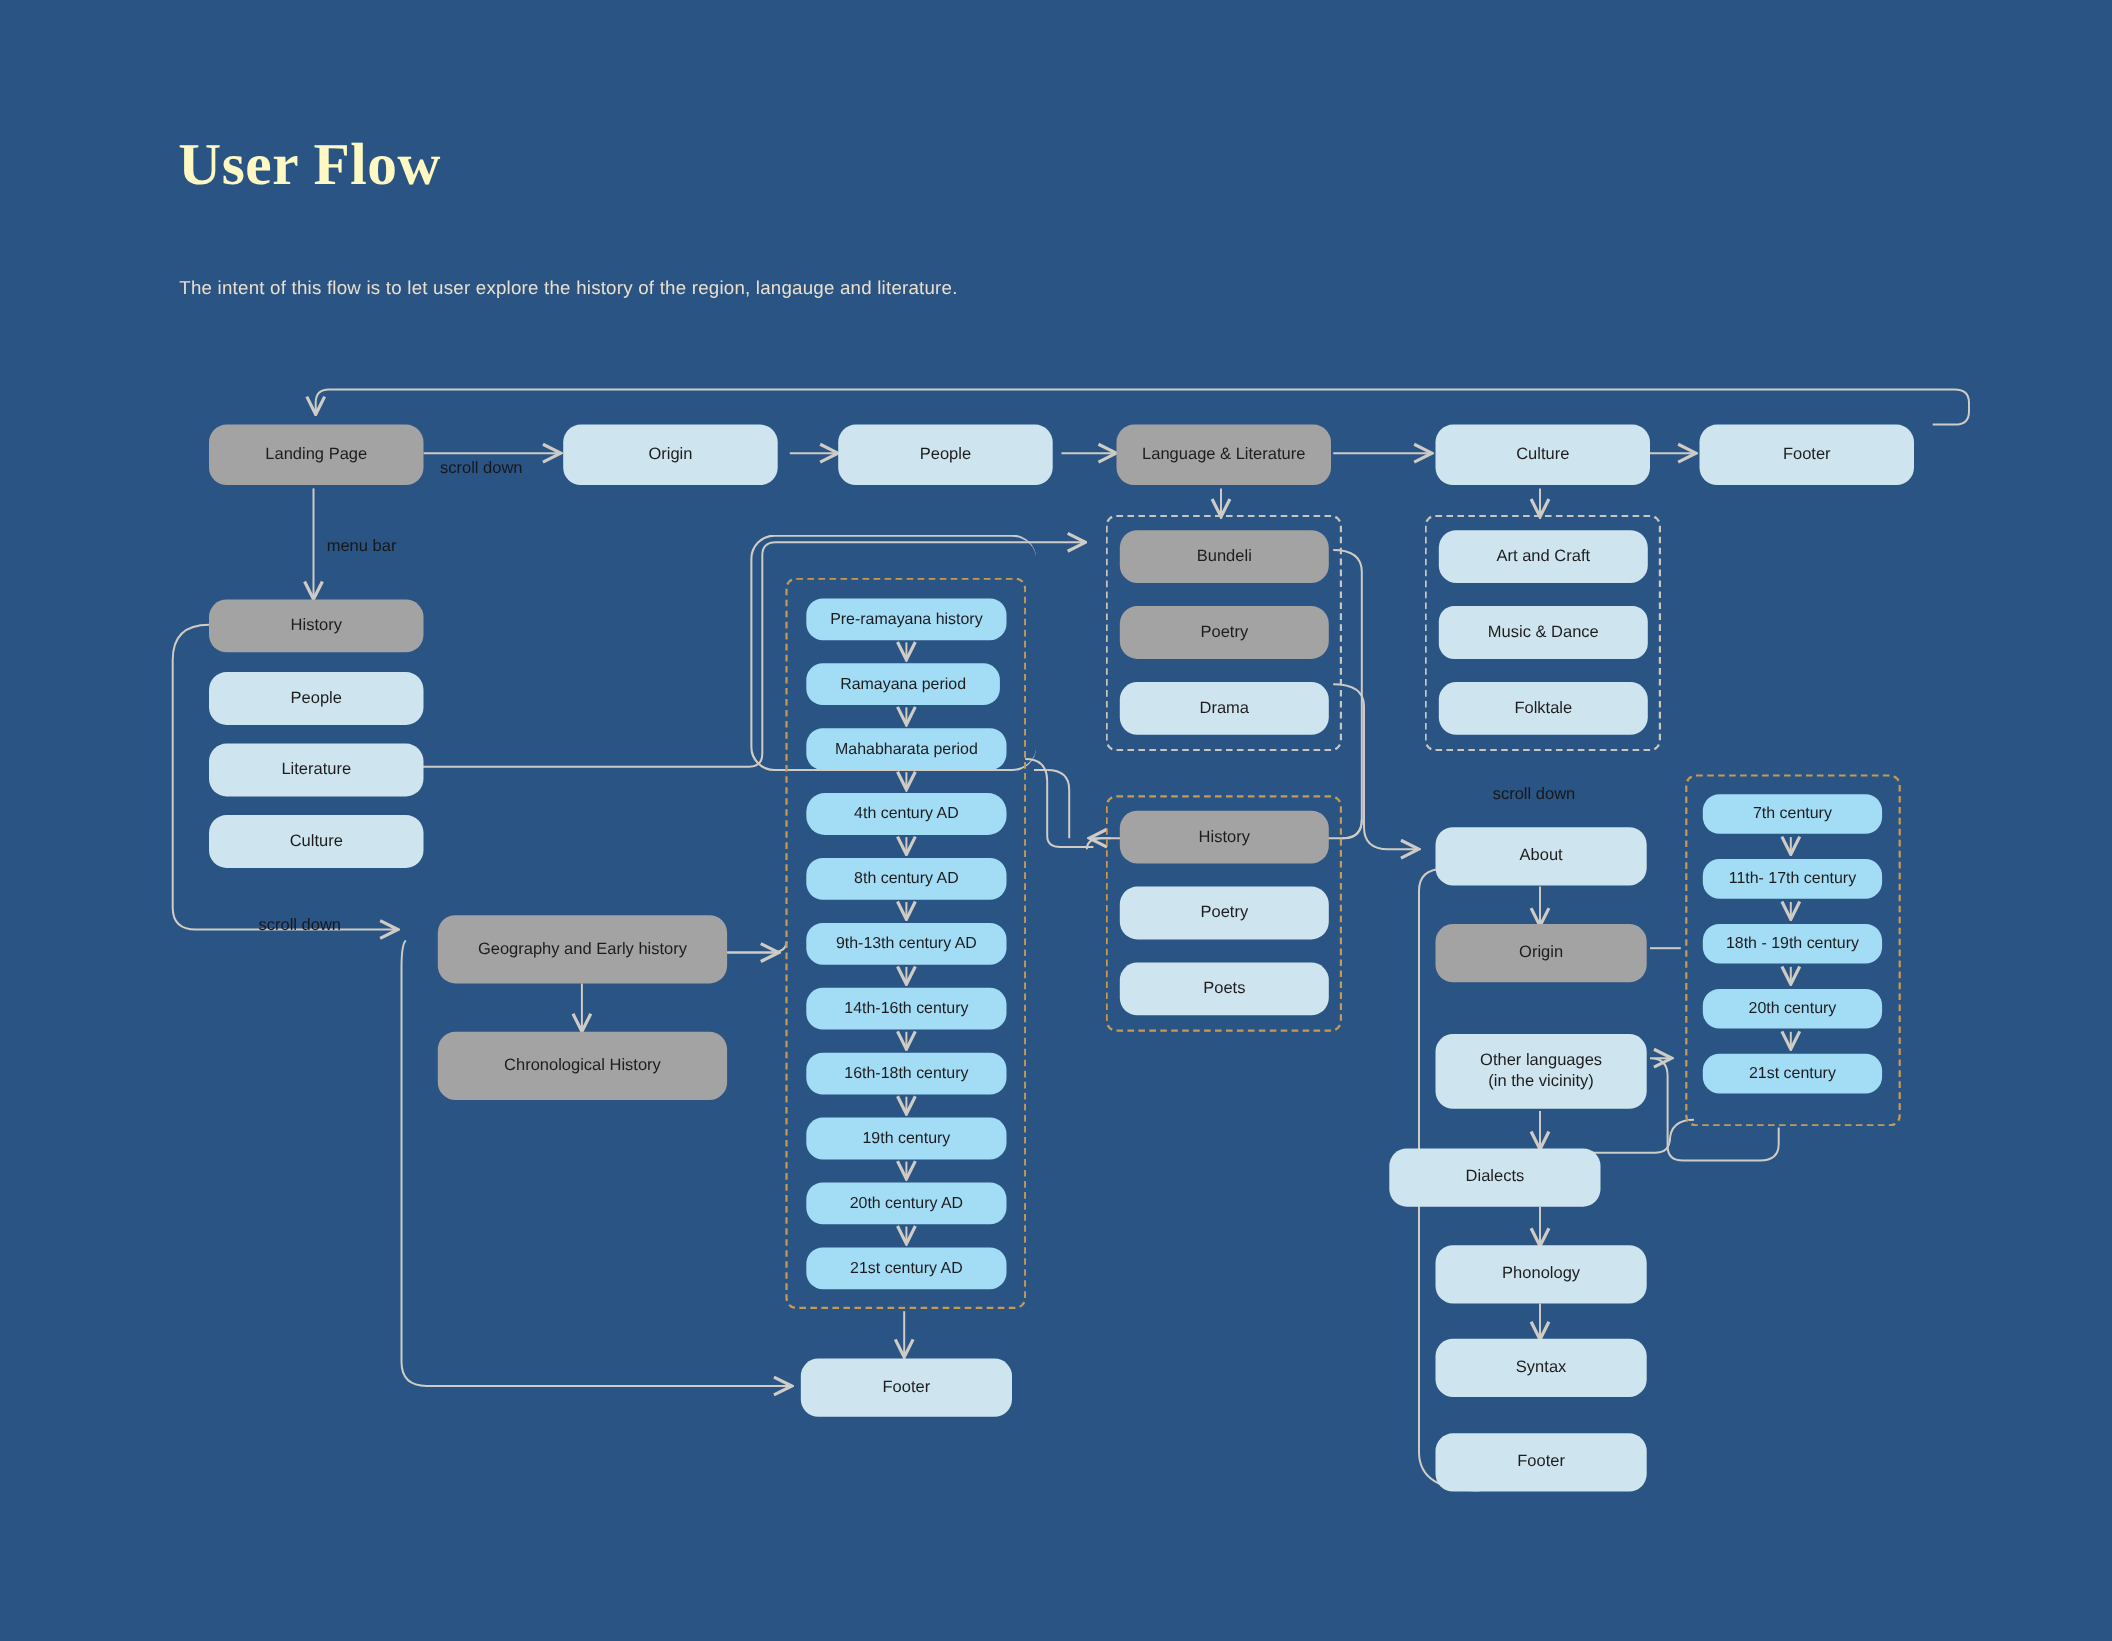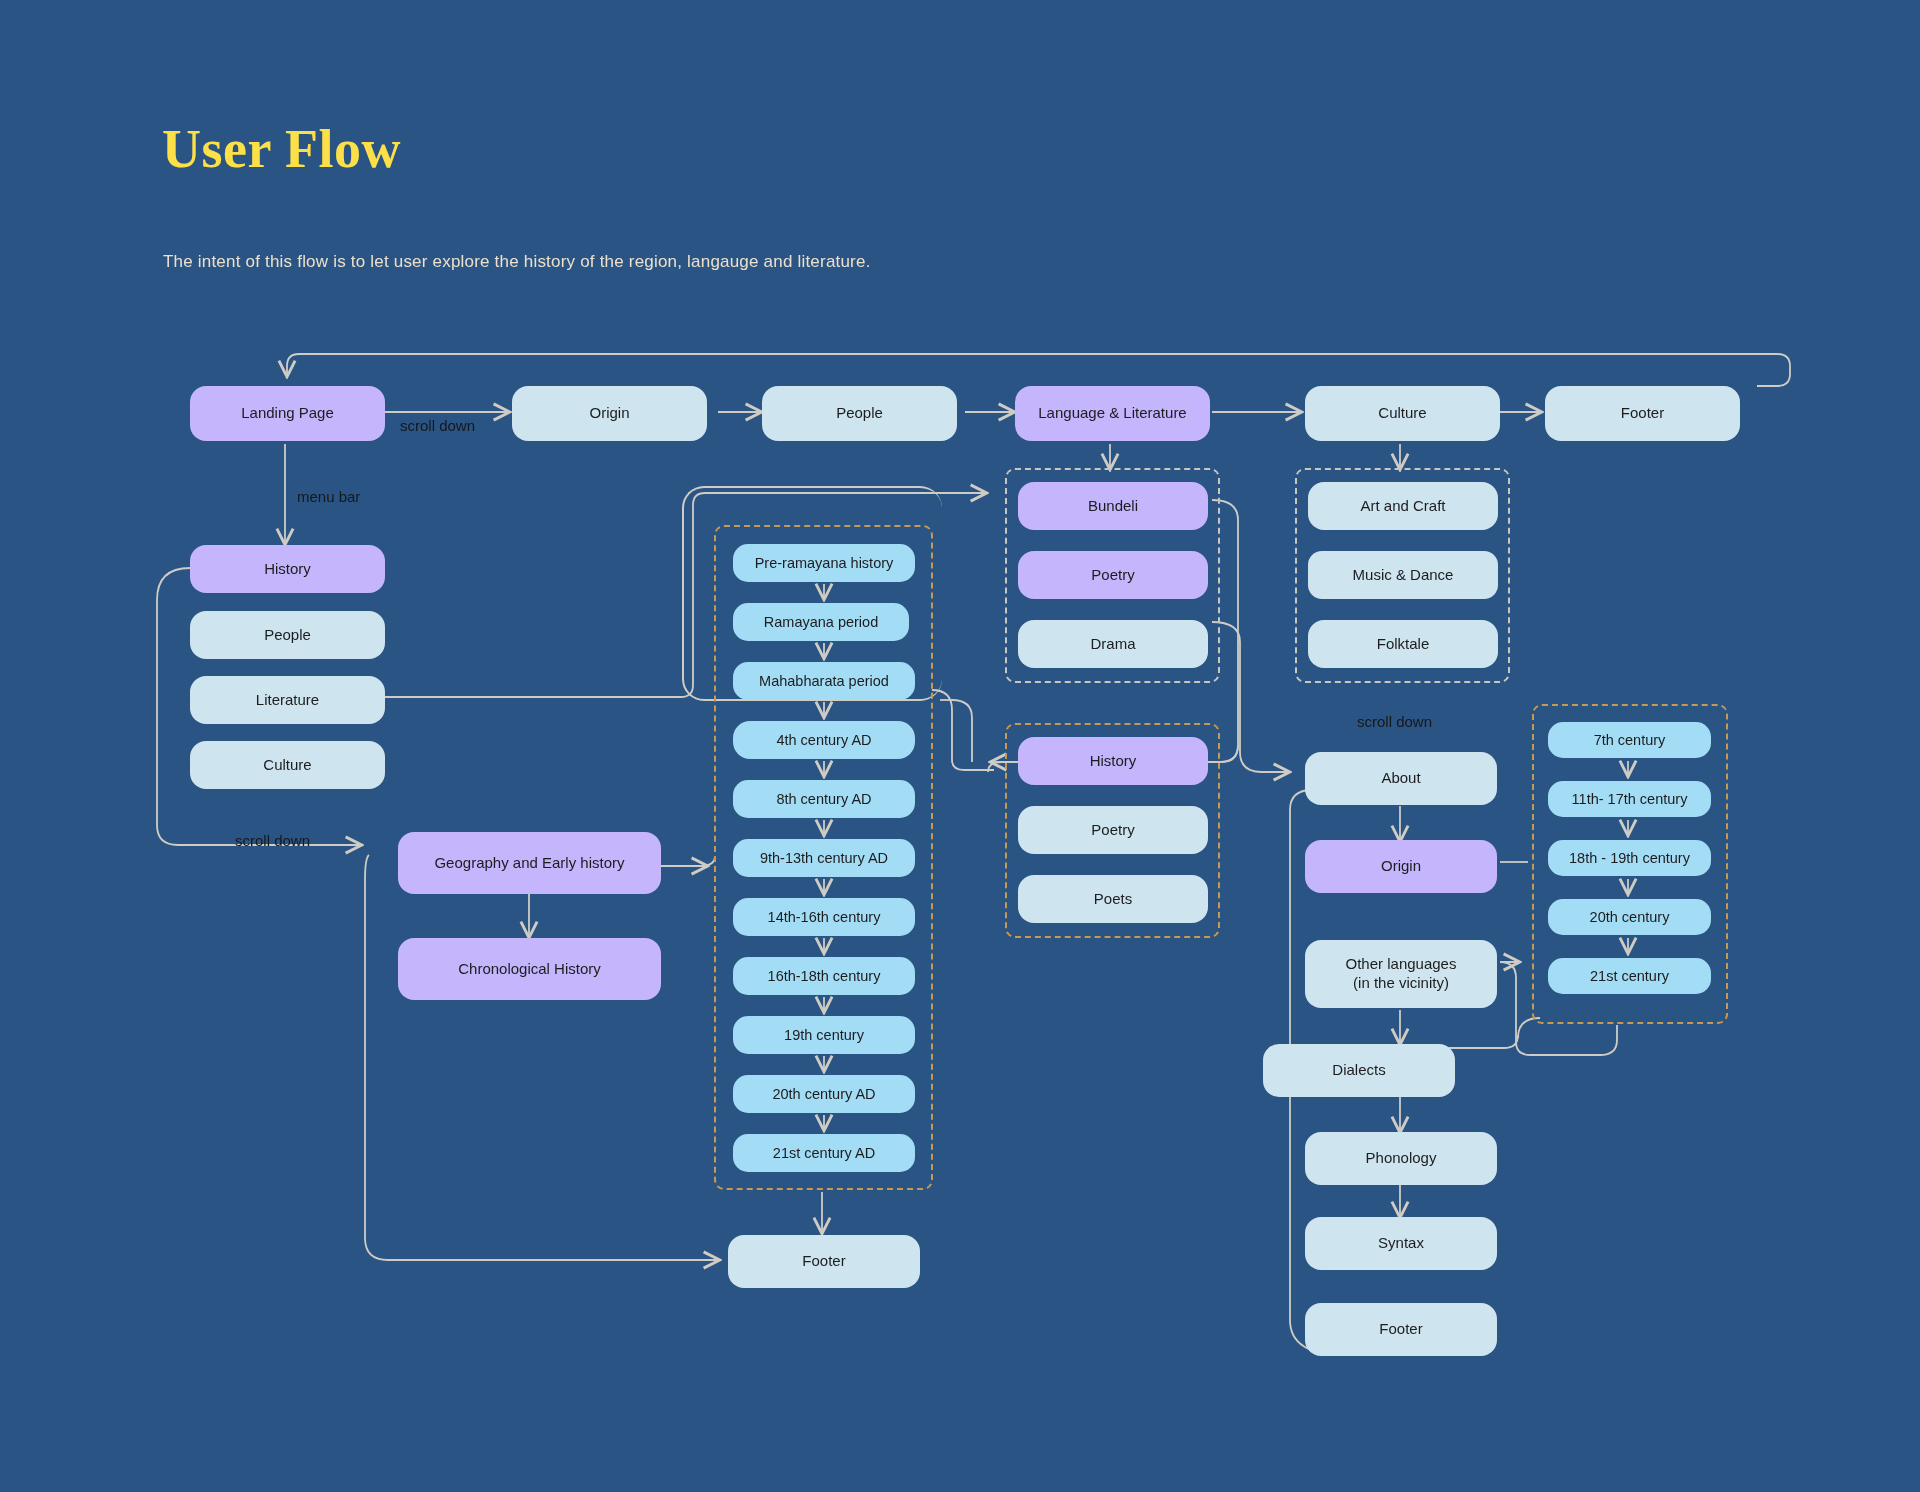--- a/index.html
+++ b/index.html
@@ -9,42 +9,42 @@
     font-family:"Liberation Sans", sans-serif;
     overflow:hidden;
     position:relative;
   }
   #canvas{position:absolute;left:0;top:0;width:1920px;height:1492px;}
   svg.wires{position:absolute;left:0;top:0;width:1920px;height:1492px;pointer-events:none;}
 
   .title{
     position:absolute;left:162px;top:118px;
     font-family:"Liberation Serif", serif;
-    font-size:54px;font-weight:700;color:#fde047;
+    font-size:54px;font-weight:700;color:#fef9c3;
     letter-spacing:.5px;
   }
   .subtitle{
     position:absolute;left:163px;top:252px;
     font-size:17px;color:#ece0cd;font-weight:400;
     letter-spacing:.2px;
   }
 
   .node{
     position:absolute;
     display:flex;align-items:center;justify-content:center;
     text-align:center;
     border-radius:16px;
     color:#1d1d1f;
     font-size:15px;
     line-height:1.25;
     box-sizing:border-box;
     padding:4px 8px;
   }
   .node.blue{background:#cee5ef;}
-  .node.tan{background:#c4b5fd;}
+  .node.tan{background:#a3a3a3;}
   .node.brightblue{background:#a3dcf5;}
   .node.small{font-size:14.5px;border-radius:15px;}
 
   .dashgroup{
     position:absolute;
     box-sizing:border-box;
     border:2px dashed #c9c6c0;
     border-radius:10px;
   }
   .dashgroup.tanborder{border-color:#c79a52;}

